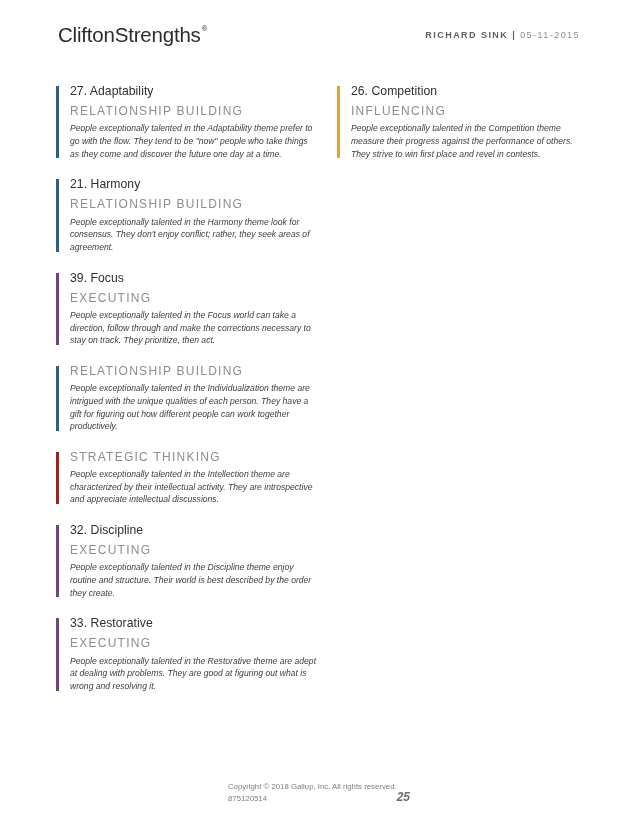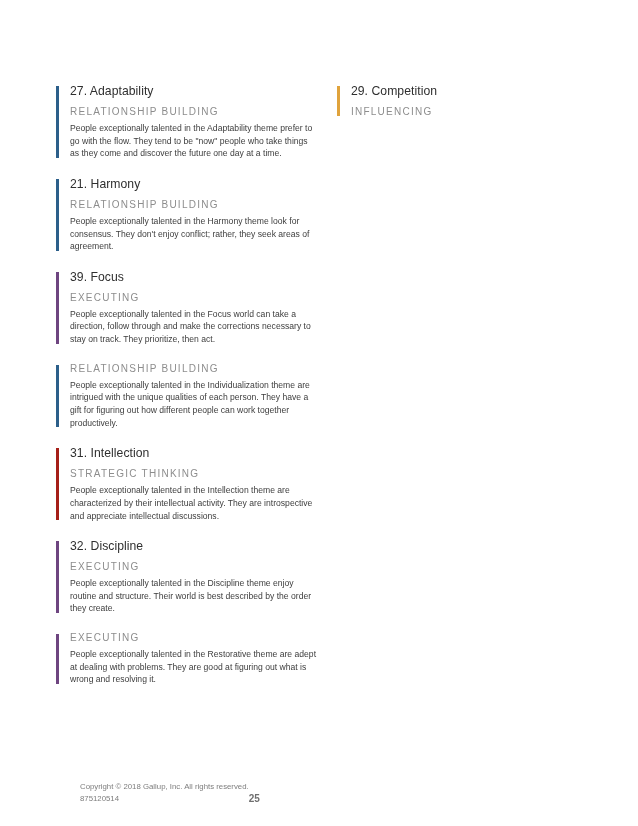--- a/index.html
+++ b/index.html
@@ -105,62 +105,74 @@
   }
   .theme-title {
     font-size: 12.2px;
     font-weight: 400;
     color: #2f2f2f;
     letter-spacing: 0.05px;
     margin: 0 0 6px 0;
     line-height: 1.15;
   }
   .theme-domain {
-    font-size: 10px;
+    font-size: 12px;
     letter-spacing: 1.25px;
     color: #8d8d8d;
-    margin: 8px 0 4px 0;
+    margin: 0 0 4px 0;
     text-transform: uppercase;
     line-height: 1.2;
   }
   .theme-desc {
     font-size: 8.6px;
     line-height: 1.47;
     color: #3d3d3d;
     margin: 0;
     max-width: 248px;
+    font-style: italic;
   }
 
   
   .footer {
     position: absolute;
     left: 56px;
     bottom: 22px;
     width: 526px;
     display: flex;
     align-items: flex-end;
-    justify-content: flex-start;
-    margin-left: 24px;
+    justify-content: center;
   }
   .footer-left {
     font-size: 7.8px;
     line-height: 1.45;
     color: #7d7d7d;
   }
   .footer-page {
-    font-size: 10px;
+    font-size: 12px;
     font-weight: bold;
     color: #6f6f6f;
+    font-style: italic;
   }
 </style>
 </head>
 <body>
 
 <div class="page">
 
+  <div class="header">
+    <div class="logo">
+      <span>CliftonStrengths</span>
+        <span class="logo-reg">®</span>
+    </div>
+    <div class="header-meta">
+      <span class="name">RICHARD SINK</span>
+      <span class="sep">|</span>
+      <span class="date">05-11-2015</span>
+    </div>
+  </div>
 
   <div class="content">
     <div class="col col-left">
 
       <div class="theme">
         <span class="bar" style="background:#2c5f8a"></span>
         <div class="theme-title">27. Adaptability</div>
         <div class="theme-domain">RELATIONSHIP BUILDING</div>
         <p class="theme-desc">People exceptionally talented in the Adaptability theme prefer to go with the flow. They tend to be "now" people who take things as they come and discover the future one day at a time.</p>
       </div>
@@ -180,46 +192,47 @@
       </div>
 
       <div class="theme">
         <span class="bar" style="background:#2c5f8a"></span>
         <div class="theme-domain">RELATIONSHIP BUILDING</div>
         <p class="theme-desc">People exceptionally talented in the Individualization theme are intrigued with the unique qualities of each person. They have a gift for figuring out how different people can work together productively.</p>
       </div>
 
       <div class="theme">
         <span class="bar" style="background:#a51f18"></span>
-        <div class="theme-title">31. Intellection</div>
         <div class="theme-domain">STRATEGIC THINKING</div>
         <p class="theme-desc">People exceptionally talented in the Intellection theme are characterized by their intellectual activity. They are introspective and appreciate intellectual discussions.</p>
       </div>
 
       <div class="theme">
         <span class="bar" style="background:#6e4580"></span>
         <div class="theme-title">32. Discipline</div>
         <div class="theme-domain">EXECUTING</div>
         <p class="theme-desc">People exceptionally talented in the Discipline theme enjoy routine and structure. Their world is best described by the order they create.</p>
       </div>
 
       <div class="theme">
         <span class="bar" style="background:#6e4580"></span>
+        <div class="theme-title">33. Restorative</div>
         <div class="theme-domain">EXECUTING</div>
         <p class="theme-desc">People exceptionally talented in the Restorative theme are adept at dealing with problems. They are good at figuring out what is wrong and resolving it.</p>
       </div>
 
     </div>
 
     <div class="col col-right">
 
       <div class="theme">
         <span class="bar" style="background:#e0a33c"></span>
-        <div class="theme-title">29. Competition</div>
+        <div class="theme-title">26. Competition</div>
         <div class="theme-domain">INFLUENCING</div>
+        <p class="theme-desc">People exceptionally talented in the Competition theme measure their progress against the performance of others. They strive to win first place and revel in contests.</p>
       </div>
 
     </div>
   </div>
 
   <div class="footer">
     <div class="footer-left">
       <div>Copyright © 2018 Gallup, Inc. All rights reserved.</div>
       <div>875120514</div>
     </div>

